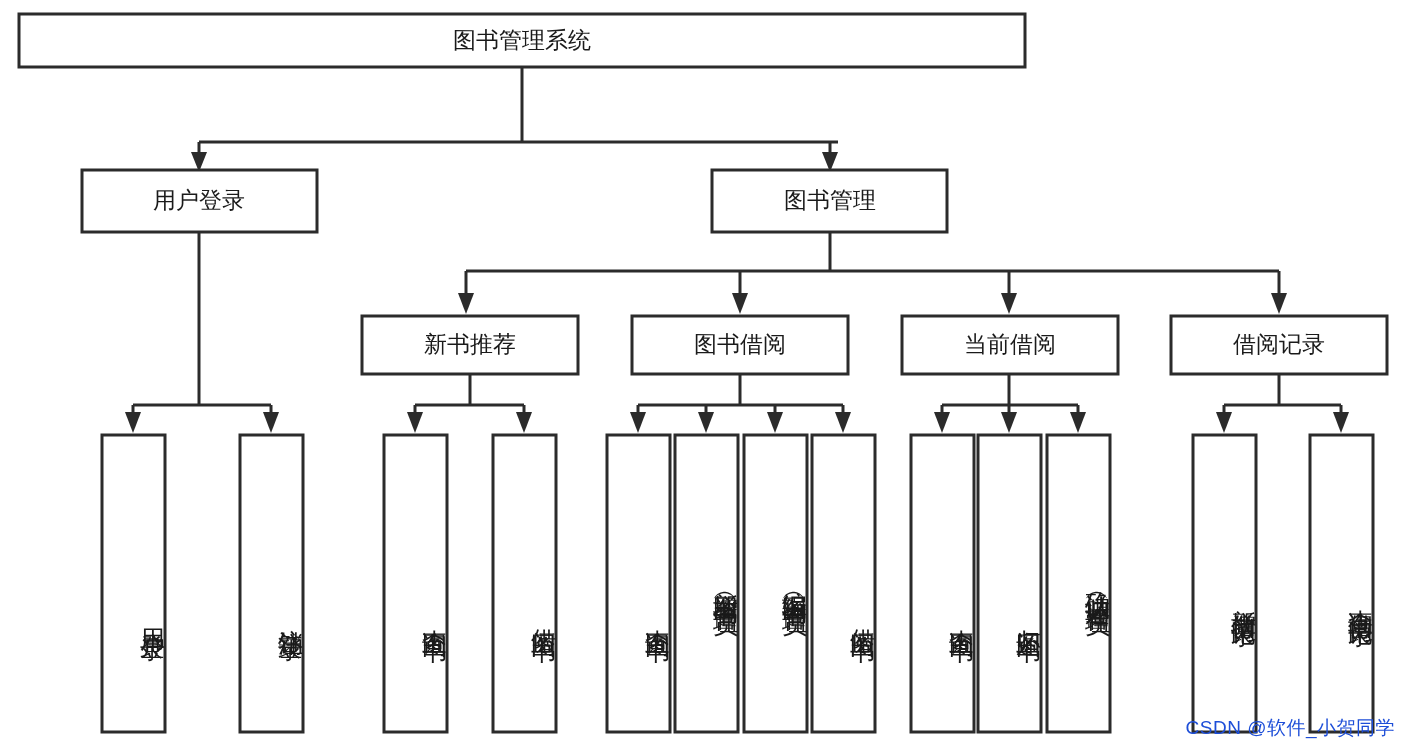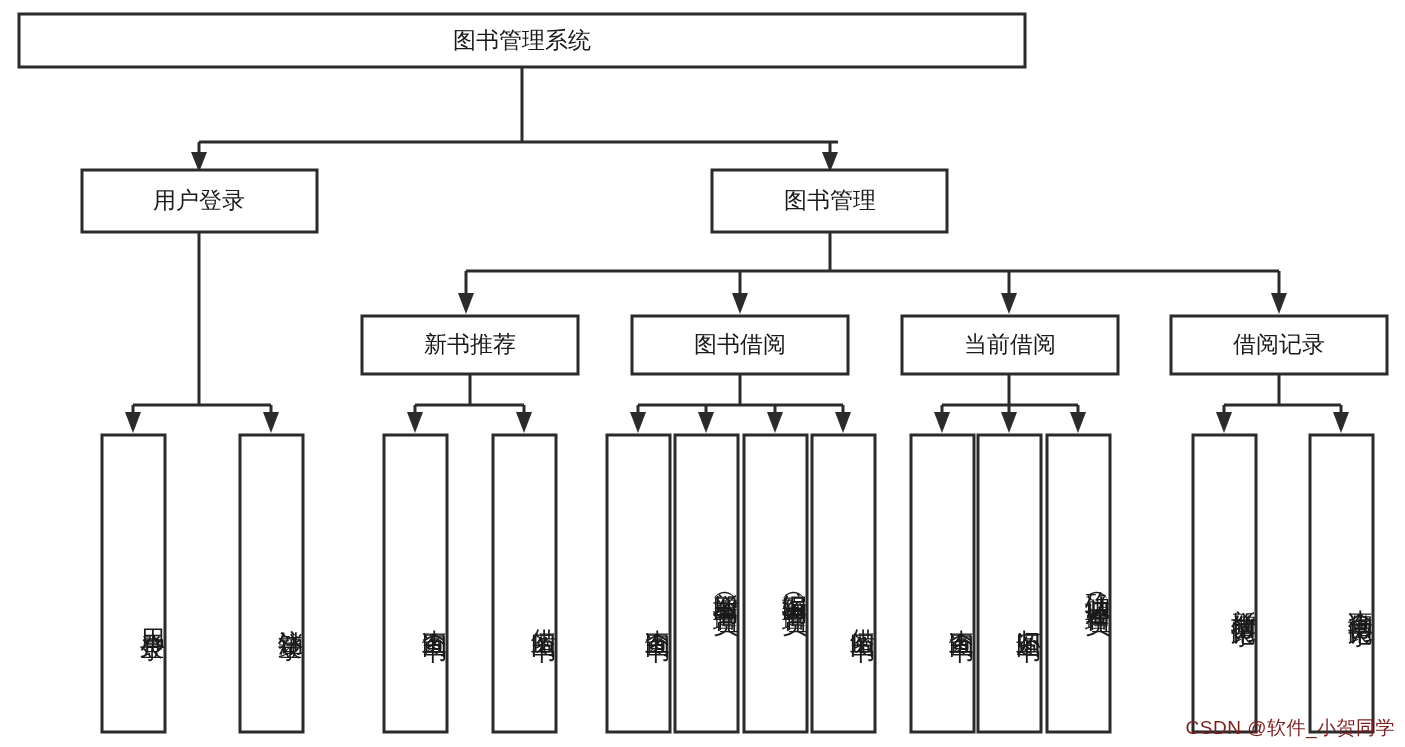--- a/index.html
+++ b/index.html
@@ -61,21 +61,21 @@
     white-space: nowrap;
     text-align: center;
     pointer-events: none;
   }
   .watermark {
     position: absolute;
     right: 10px;
     bottom: 6px;
     font-family: "Liberation Sans", "DejaVu Sans", sans-serif;
     font-size: 19px;
-    color: #7f1d1d;
+    color: #1d4ed8;
     letter-spacing: 0.5px;
     white-space: nowrap;
   }
 </style>
 </head>
 <body>
 
 <div id="diagram-root">
 
   <svg class="flow" viewBox="0 0 1405 747" xmlns="http://www.w3.org/2000/svg">

